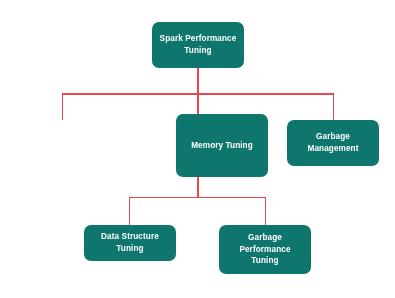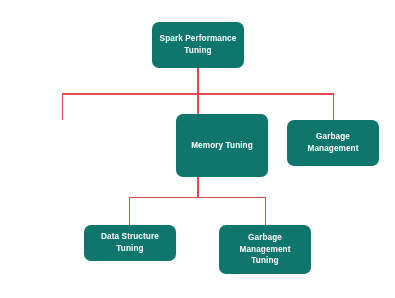--- a/index.html
+++ b/index.html
@@ -75,16 +75,16 @@
 
   <div class="node" style="left:287px; top:120px; width:92px; height:46px;">
     <span>Garbage Management</span>
   </div>
 
   <div class="node" style="left:84px; top:225px; width:92px; height:36px;">
     <span>Data Structure Tuning</span>
   </div>
 
   <div class="node" style="left:219px; top:225px; width:92px; height:49px;">
-    <span>Garbage Management Tuning</span>
+    <span>Garbage Performance Tuning</span>
   </div>
 
 </div>
 
 </body></html>

